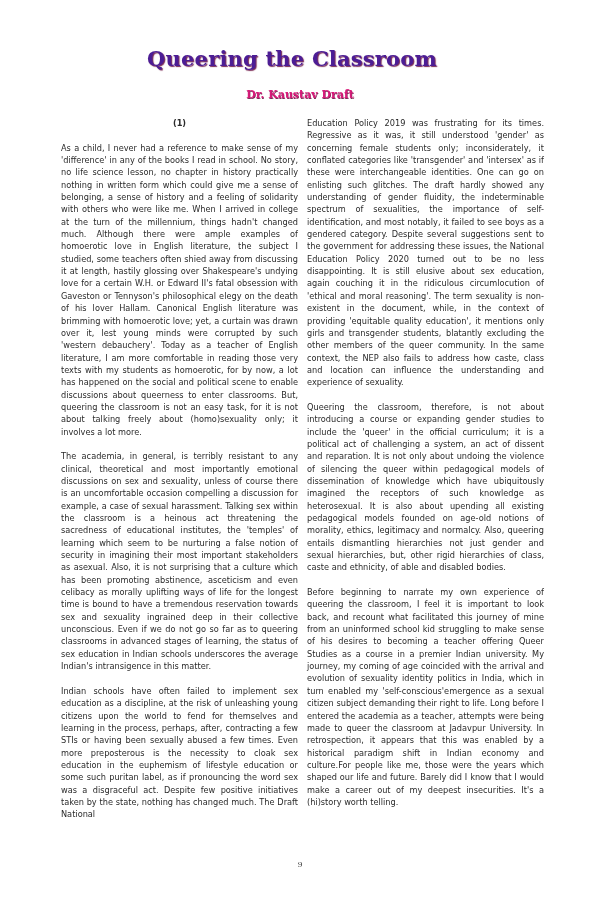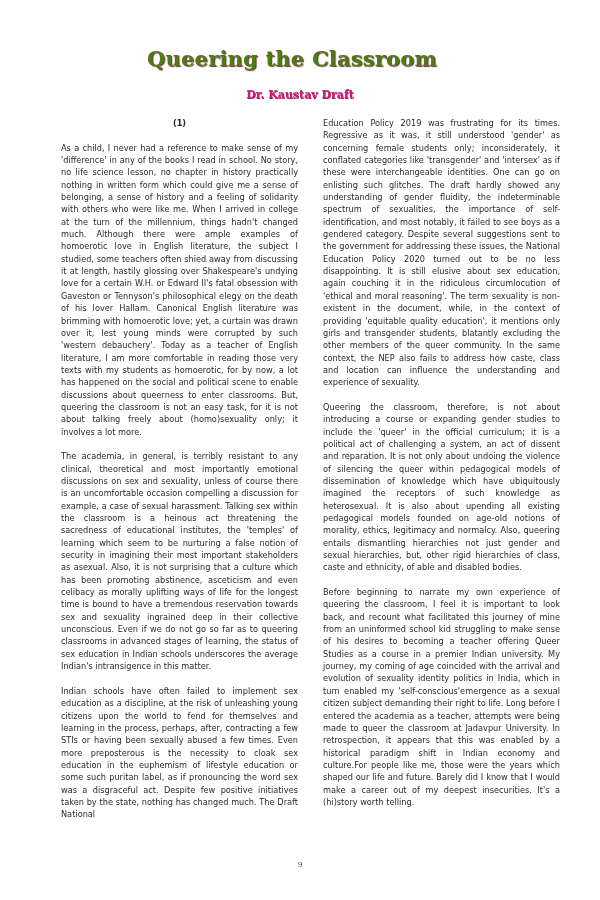--- a/index.html
+++ b/index.html
@@ -1,33 +1,33 @@
 <!DOCTYPE html>
 <html><head>
 <meta charset="utf-8">
 <style>
   html, body { margin: 0; padding: 0; background: #ffffff; }
   body { width: 600px; height: 900px; position: relative; overflow: hidden; }
   .title {
     position: absolute; left: 0; right: 16px; top: 46px; text-align: center;
     font-family: "DejaVu Serif", serif; font-weight: bold; font-size: 21px;
-    color: #4d7c0f; text-shadow: 1px 1px 1px #7a2a55; letter-spacing: 0.2px;
+    color: #4c1d95; text-shadow: 1px 1px 1px #7a2a55; letter-spacing: 0.2px;
   }
   .author {
     position: absolute; left: 0; right: 0; top: 88px; text-align: center;
     font-family: "DejaVu Serif", serif; font-weight: bold; font-size: 11px;
     color: #d81b7a; text-shadow: 0.5px 0.5px 0.5px #7a2a55;
   }
   .col {
     position: absolute; top: 117px; width: 237px;
     font-family: "DejaVu Sans", sans-serif; font-size: 8.2px; line-height: 12.35px;
     color: #2a2a2a; text-align: justify;
   }
   .col.left { left: 61px; }
-  .col.right { left: 307px; top: 117px; margin-left: 16px; }
+  .col.right { left: 307px; top: 117px; }
   .col p { margin: 0 0 12.35px 0; }
   .section-num { text-align: center; font-weight: bold; margin: 0; }
   .page-num {
     position: absolute; left: 0; right: 0; top: 860px; text-align: center;
     font-family: "DejaVu Serif", serif; font-size: 8px; color: #444;
   }
 </style>
 </head>
 <body>
 

